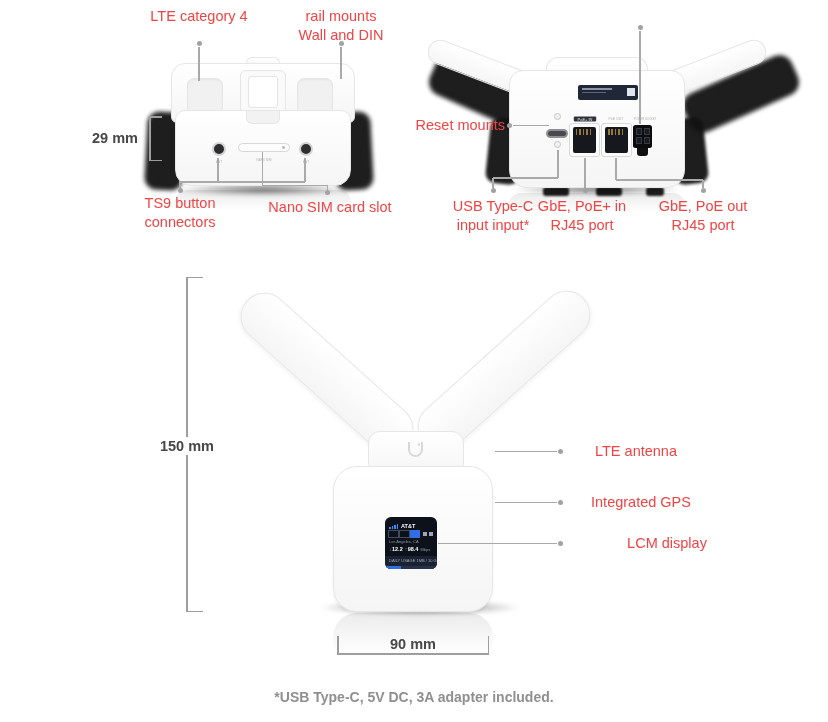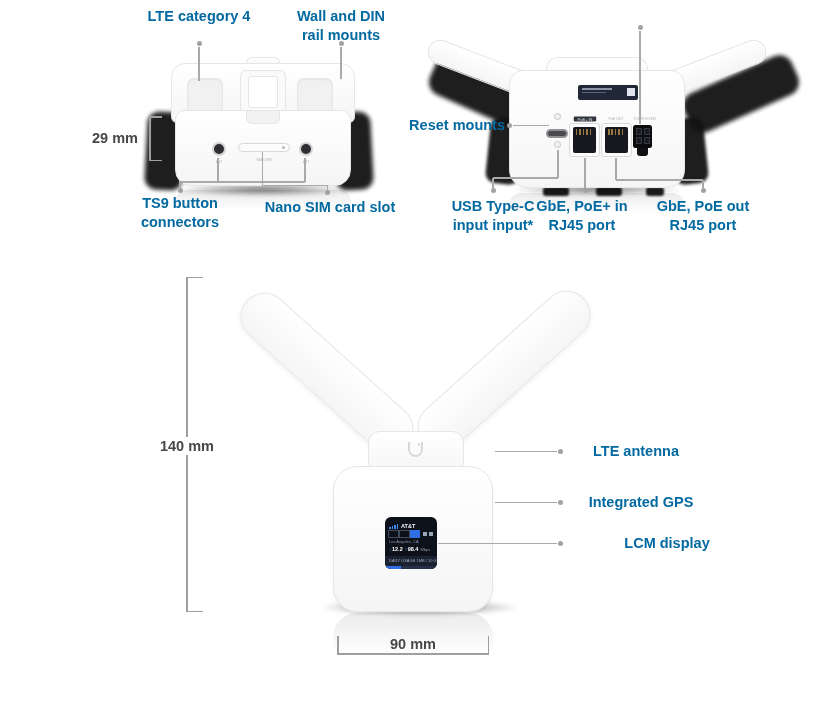--- a/index.html
+++ b/index.html
@@ -1,19 +1,19 @@
 <!DOCTYPE html>
 <html><head>
 <meta charset="utf-8">
 <style>
   html,body{margin:0;padding:0;background:#ffffff;}
   .canvas{position:relative;width:828px;height:722px;background:#ffffff;overflow:hidden;
           font-family:"Liberation Sans",sans-serif;}
   
-  .lbl{position:absolute;font-size:14.5px;font-weight:700;color:#0369a1;line-height:19px;
+  .lbl{position:absolute;font-size:14.5px;font-weight:400;color:#ef4444;line-height:19px;
        text-align:center;white-space:nowrap;z-index:7;}
   .lbl span{display:block;}
   .lbl.al{text-align:center;}
   .lbl.ar{text-align:right;}
   .lbl.one{line-height:15px;}
   
   .cl{position:absolute;background:#a9a9a9;z-index:6;}
   .cd{position:absolute;width:5px;height:5px;border-radius:50%;background:#a2a2a2;z-index:6;}
   
   .dl{position:absolute;background:#9e9e9e;z-index:5;}
@@ -102,22 +102,22 @@
   <div class="shadow" style="left:176px;top:183px;width:174px;height:13px;border-radius:50%;"></div>
   <div class="refl" style="left:175px;top:190px;width:176px;height:26px;border-radius:12px;"></div>
 
   <div class="lbl" style="left:119px;top:7px;width:160px;">
     <span>LTE category 4</span>
   </div>
   <div class="cd" style="left:196.5px;top:40.5px;"></div>
   <div class="cl" style="left:198.3px;top:47px;width:1.5px;height:34px;"></div>
 
   <div class="lbl" style="left:271px;top:7px;width:140px;">
+    <span>rail mounts</span>
     <span>Wall and DIN</span>
-    <span>rail mounts</span>
   </div>
   <div class="cd" style="left:338.5px;top:40.5px;"></div>
   <div class="cl" style="left:340.3px;top:47px;width:1.5px;height:32px;"></div>
 
   <div class="dim" style="left:87px;top:129px;width:56px;background:transparent;">29 mm</div>
   <div class="dl" style="left:149px;top:116px;width:1.5px;height:45px;"></div>
   <div class="dl" style="left:149px;top:116px;width:13px;height:1.5px;"></div>
   <div class="dl" style="left:149px;top:159.5px;width:13px;height:1.5px;"></div>
 
   <div class="cl" style="left:217.3px;top:158px;width:1.5px;height:24px;"></div>
@@ -207,21 +207,21 @@
   <div class="cl" style="left:702.3px;top:180px;width:1.5px;height:8px;"></div>
   <div class="cd" style="left:700.5px;top:188px;"></div>
   <div class="lbl" style="left:642px;top:197px;width:122px;">
     <span>GbE, PoE out</span>
     <span>RJ45 port</span>
   </div>
 
   <div class="dl" style="left:186.3px;top:277px;width:1.5px;height:335px;"></div>
   <div class="dl" style="left:187px;top:276.5px;width:16px;height:1.5px;"></div>
   <div class="dl" style="left:187px;top:610.5px;width:16px;height:1.5px;"></div>
-  <div class="dim" style="left:158px;top:437px;width:58px;">140 mm</div>
+  <div class="dim" style="left:158px;top:437px;width:58px;">150 mm</div>
 
   <div class="face" style="left:219px;top:349px;width:216px;height:48px;border-radius:24px;transform:rotate(42deg);z-index:2;box-shadow:0 2px 4px rgba(0,0,0,.05);"></div>
   <div class="face" style="left:396px;top:347px;width:216px;height:48px;border-radius:24px;transform:rotate(-42deg);z-index:2;box-shadow:0 2px 4px rgba(0,0,0,.05);"></div>
   <div class="face" style="left:368px;top:431px;width:96px;height:44px;border-radius:12px;z-index:5;"></div>
   <div class="ulogo">
       <i></i>
     </div>
 
   <div class="shadow" style="left:320px;top:600px;width:200px;height:15px;border-radius:50%;"></div>
   <div class="refl" style="left:333px;top:613px;width:160px;height:52px;border-radius:24px;"></div>
@@ -272,14 +272,15 @@
   <div class="lbl one al" style="left:571px;top:444px;width:130px;">LTE antenna</div>
 
   <div class="cl" style="left:495px;top:501.5px;width:62px;height:1.5px;"></div>
   <div class="cd" style="left:557.5px;top:500px;"></div>
   <div class="lbl one al" style="left:571px;top:495px;width:140px;">Integrated GPS</div>
 
   <div class="cl" style="left:438px;top:542.5px;width:119px;height:1.5px;"></div>
   <div class="cd" style="left:557.5px;top:541px;"></div>
   <div class="lbl one al" style="left:602px;top:536px;width:130px;">LCM display</div>
 
+  <div class="foot">*USB Type-C, 5V DC, 3A adapter included.</div>
 
 </div>
 
 </body></html>

